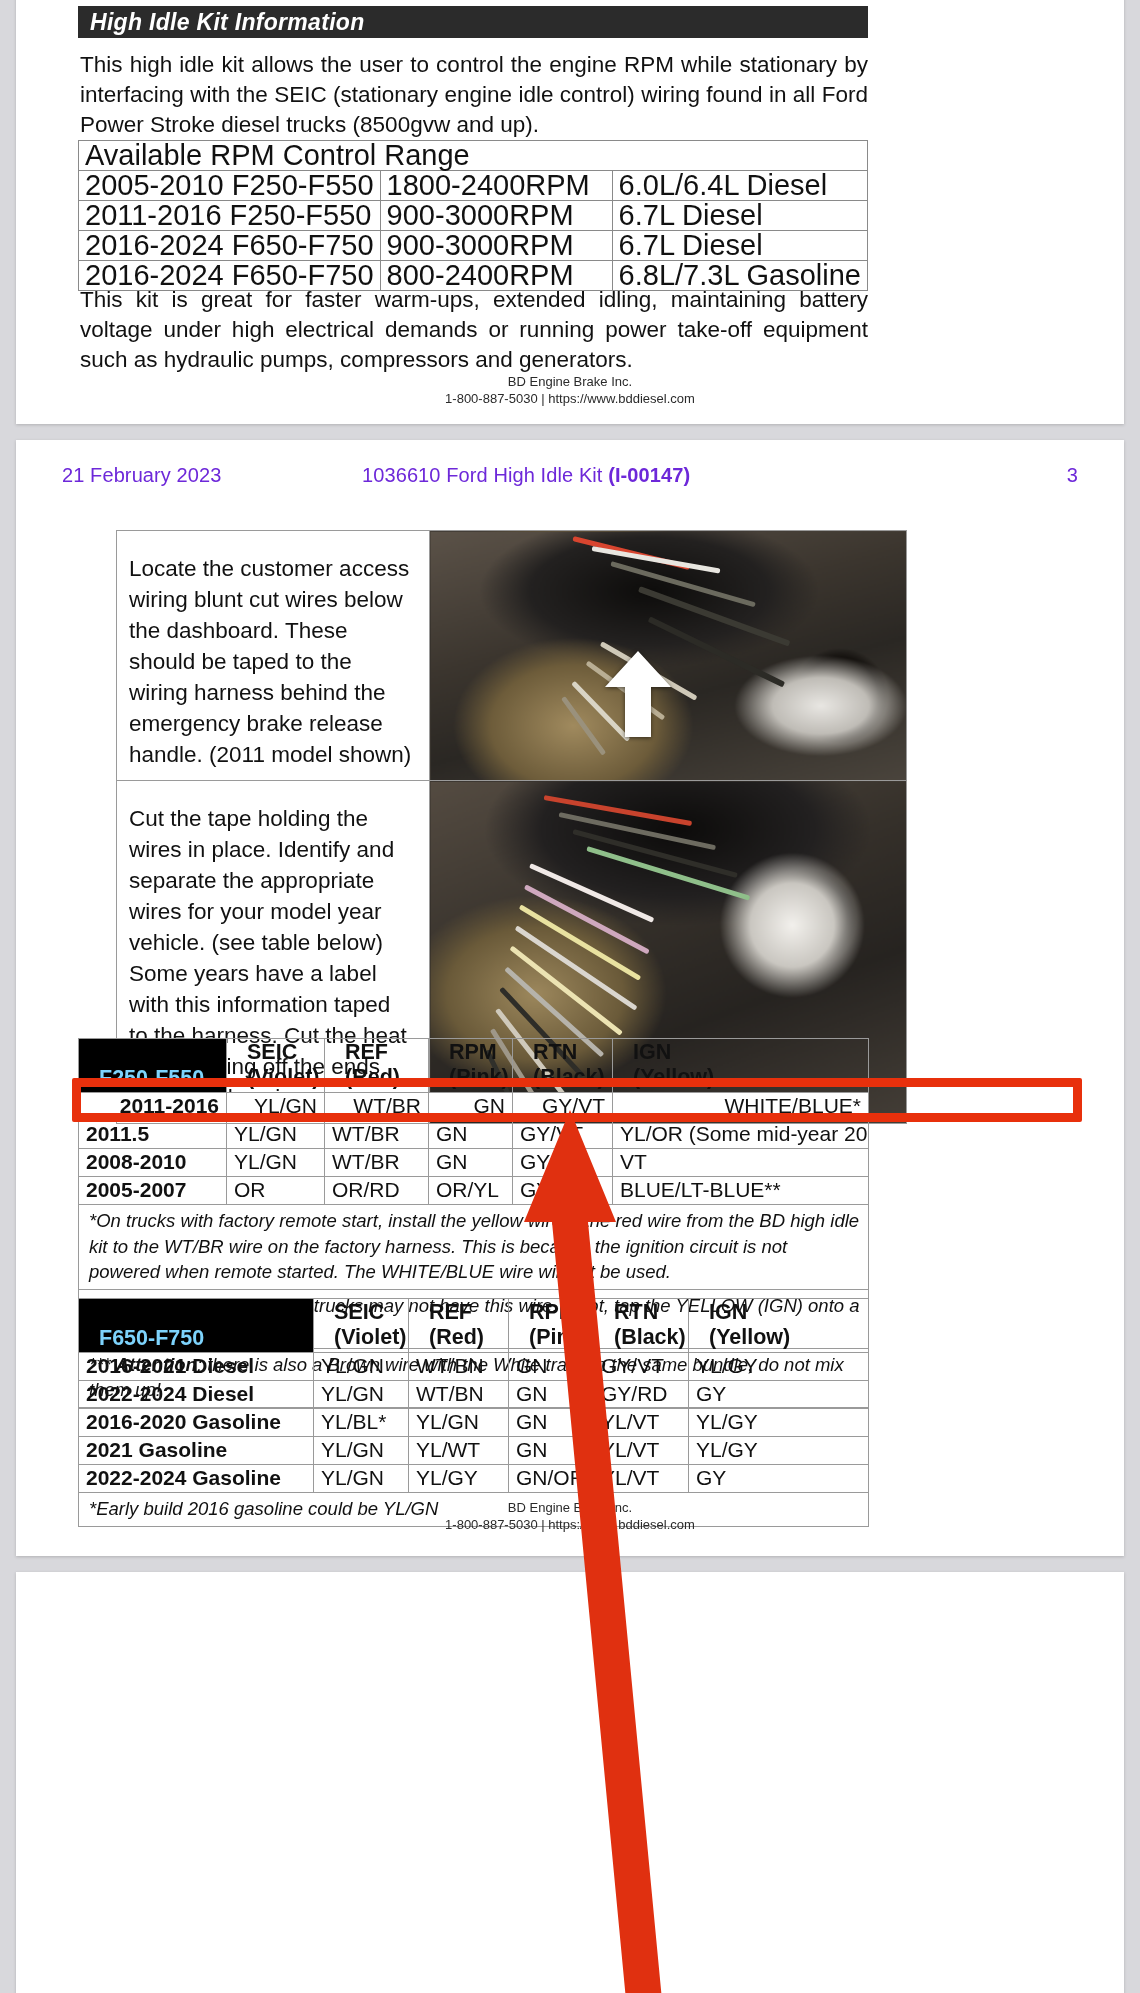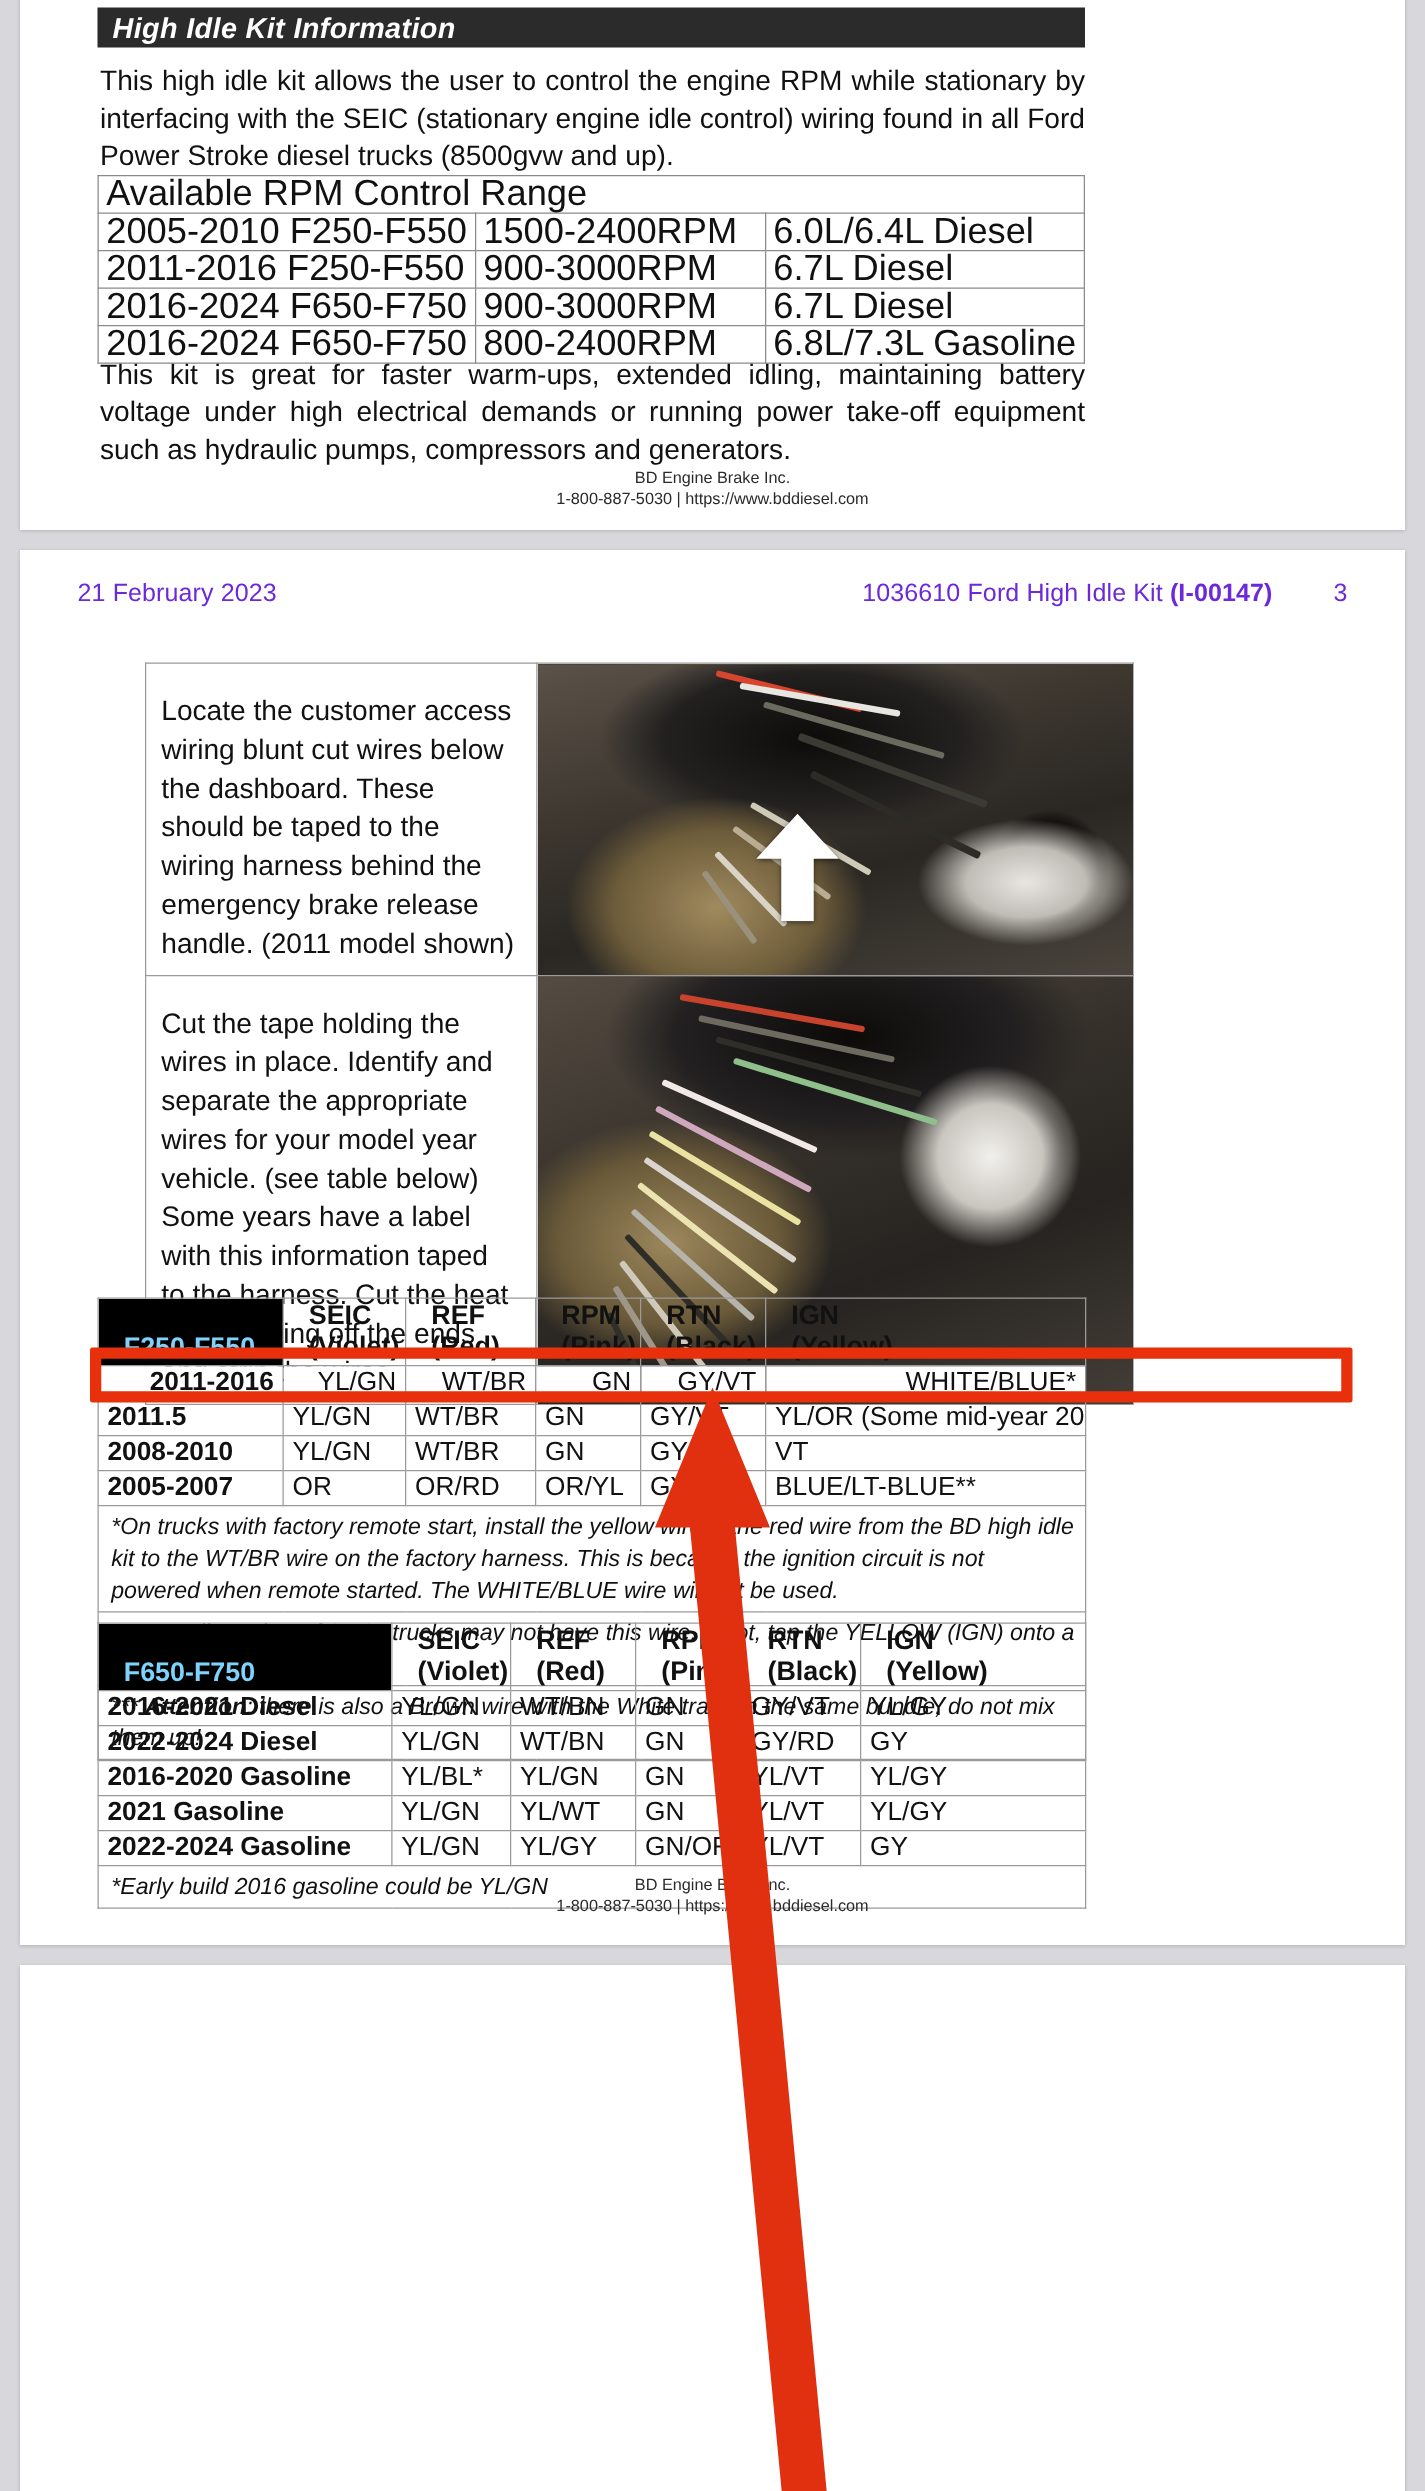--- a/index.html
+++ b/index.html
@@ -32,21 +32,21 @@
   .run-header {
     position: absolute;
     left: 46px; right: 46px;
     display: flex;
     align-items: baseline;
     font-size: 20px;
     color: #6d28d9;
     letter-spacing: .1px;
   }
   .rh-date { width: 300px; }
-  .rh-title { flex: 1; text-align: right; white-space: nowrap; }
+  .rh-title { flex: 1; text-align: left; white-space: nowrap; }
   .rh-title b { font-weight: bold; }
   .rh-page { width: 60px; text-align: right; }
 
   
   .sectionbar {
     position: absolute;
     left: 62px;
     width: 790px;
     height: 32px;
     background: #2b2b2b;
@@ -224,21 +224,21 @@
 
     <div class="para" style="top:740px;">This high idle kit allows the user to control the engine RPM while stationary by interfacing with the SEIC (stationary engine idle control) wiring found in all Ford Power Stroke diesel trucks (8500gvw and up).</div>
 
     <table class="rpm-table" style="top:830px;">
       <tbody>
         <tr>
           <td colspan="3">Available RPM Control Range</td>
         </tr>
         <tr>
           <td class="c1">2005-2010 F250-F550</td>
-          <td class="c2">1500-2400RPM</td>
+          <td class="c2">1800-2400RPM</td>
           <td>6.0L/6.4L Diesel</td>
         </tr>
         <tr>
           <td class="c1">2011-2016 F250-F550</td>
           <td class="c2">900-3000RPM</td>
           <td>6.7L Diesel</td>
         </tr>
         <tr>
           <td class="c1">2016-2024 F650-F750</td>
           <td class="c2">900-3000RPM</td>

